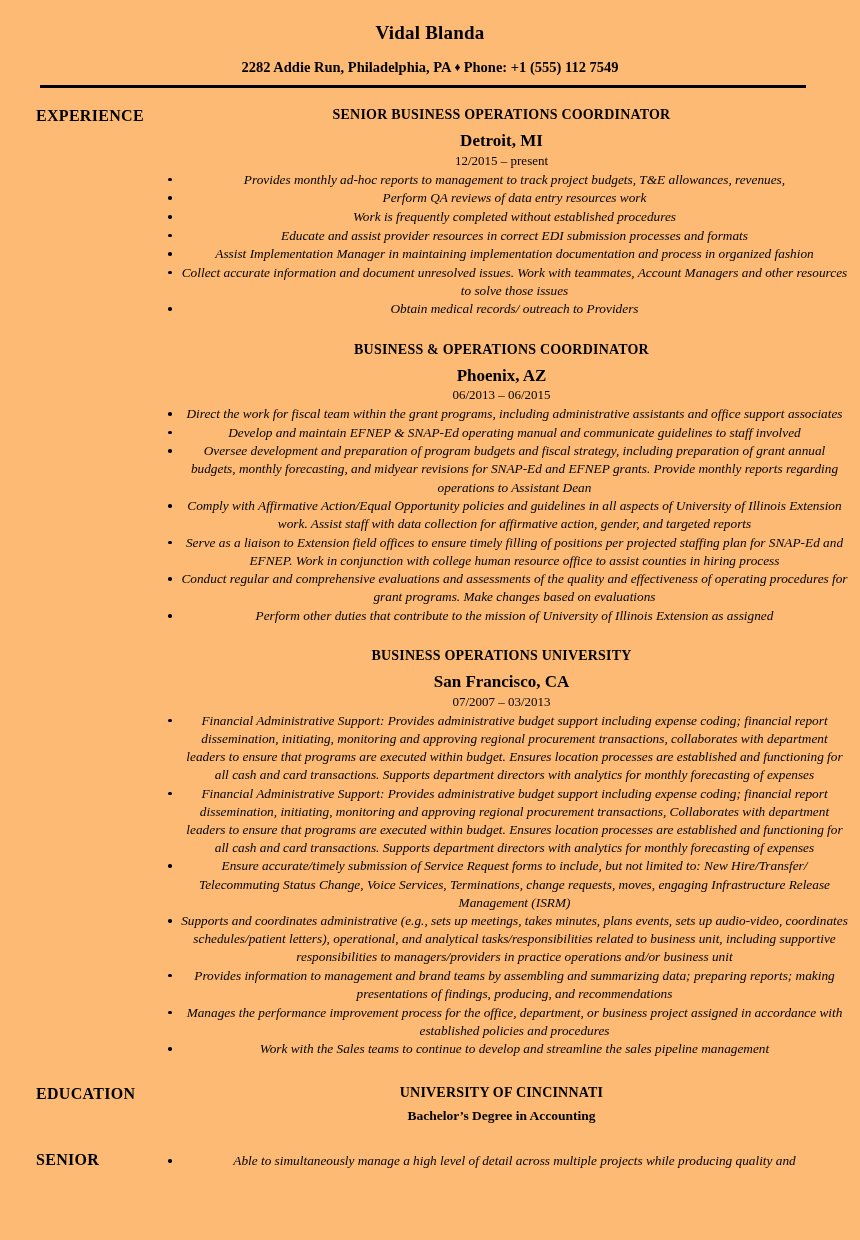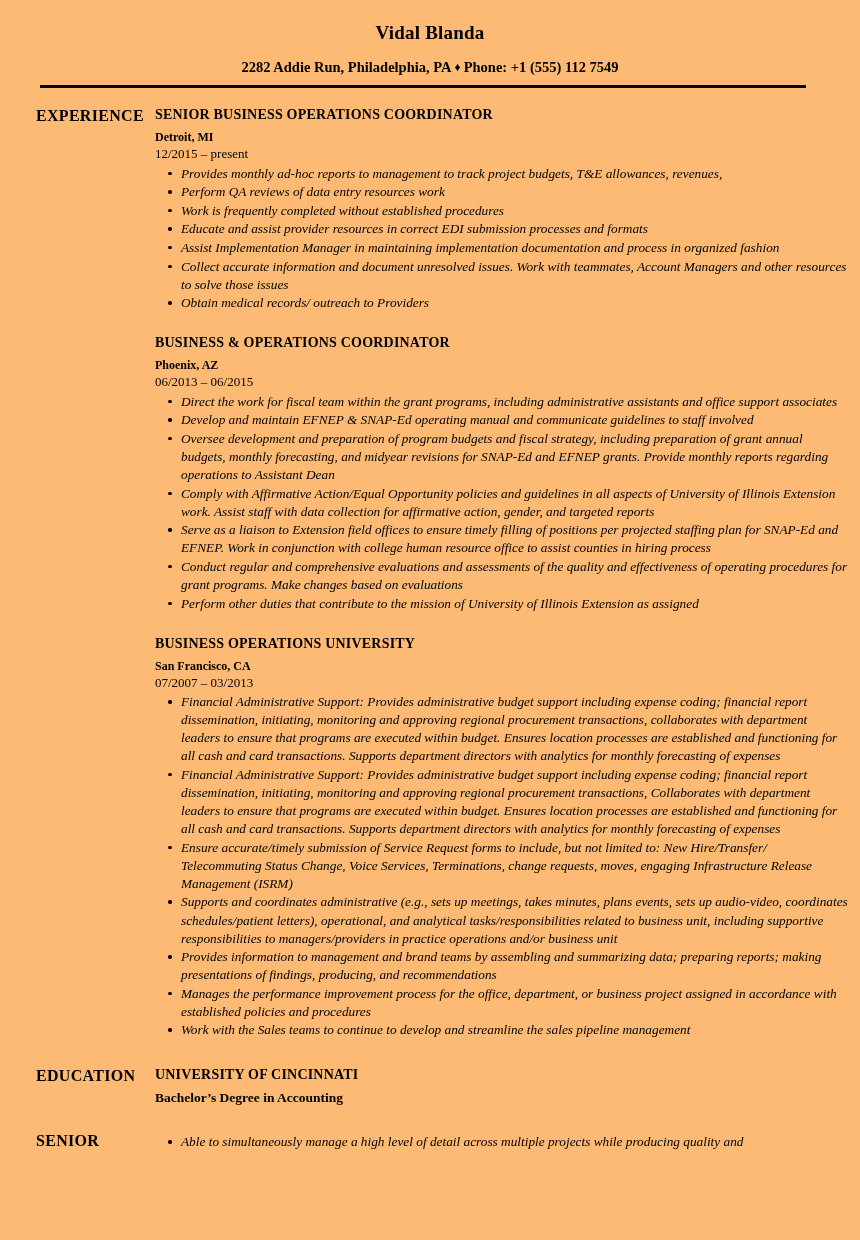--- a/index.html
+++ b/index.html
@@ -66,38 +66,39 @@
     box-sizing: border-box;
     font-size: 16px;
     font-weight: bold;
     letter-spacing: 0.3px;
     line-height: 1.25;
   }
   .section-body {
     flex: 1;
     padding-right: 12px;
     box-sizing: border-box;
+    text-align: center;
   }
 
   #experience-section { margin-top: 18px; }
   #education-section  { margin-top: 26px; }
   #skills-section     { margin-top: 25px; }
 
   
   .job { margin-bottom: 22px; }
   .job:last-child { margin-bottom: 0; }
 
   .job-title {
     font-size: 14px;
     font-weight: bold;
     letter-spacing: 0.2px;
     line-height: 1.3;
   }
   .job-location {
-    font-size: 12px;
+    font-size: 17px;
     font-weight: bold;
     margin-top: 6px;
     line-height: 1.25;
   }
   .job-dates {
     font-size: 13px;
     margin-top: 1px;
     line-height: 1.25;
   }
 

